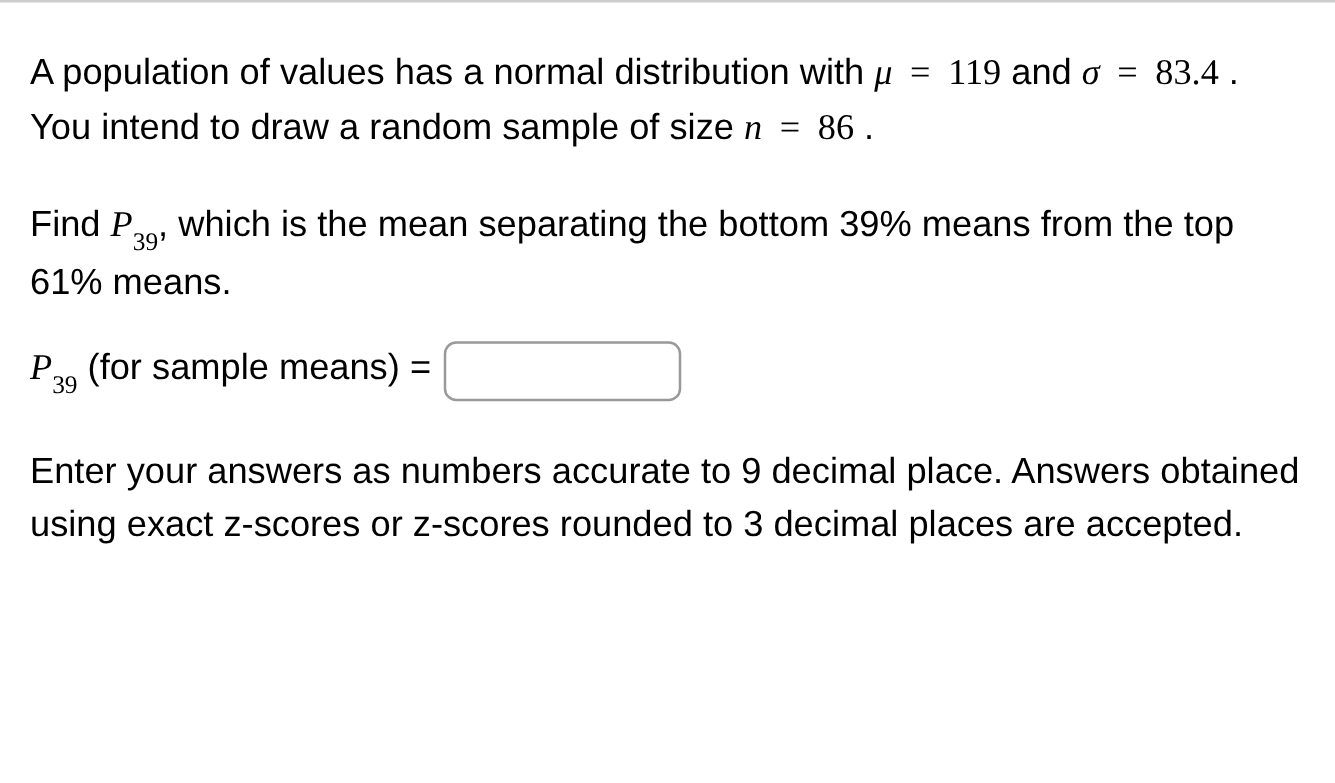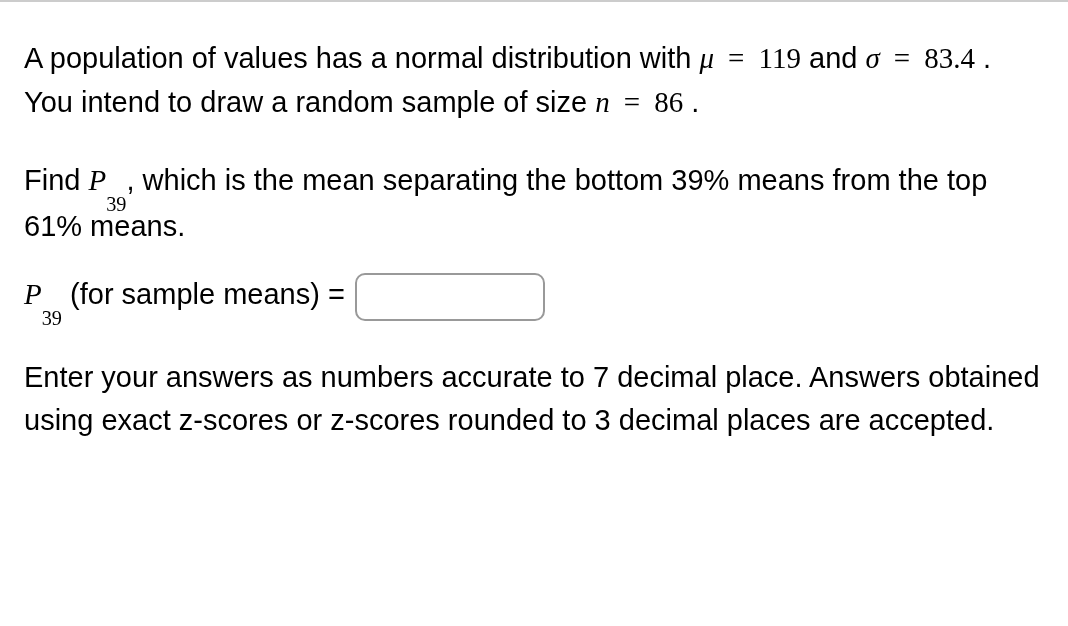--- a/index.html
+++ b/index.html
@@ -36,21 +36,21 @@
       font-family: 'Times New Roman', Times, serif;
       padding: 0 6px;
     }
     .math-num {
       font-family: 'Times New Roman', Times, serif;
     }
     .sub {
       font-size: 0.7em;
       vertical-align: sub;
       position: relative;
-      top: 14px;
+      top: 4px;
     }
     .nowrap {
       white-space: nowrap;
     }
     .input-line {
       display: flex;
       align-items: flex-start;
       margin-bottom: 28px;
       flex-wrap: wrap;
     }
@@ -97,15 +97,15 @@
     <span>Find </span><span class="math-var">P</span><span class="math-num sub">39</span><span>, which is the mean separating the bottom 39% means from the top 61% means.</span>
   </p>
 
   <div class="input-line">
     <span>
       <span class="math-var">P</span><span class="math-num sub">39</span><span> (for sample means) = </span>
     </span>
     <input type="text" class="input-box" value="" style="">
   </div>
 
-  <p class="para">Enter your answers as numbers accurate to 7 decimal place. Answers obtained using exact z-scores or z-scores rounded to 3 decimal places are accepted.</p>
+  <p class="para">Enter your answers as numbers accurate to 9 decimal place. Answers obtained using exact z-scores or z-scores rounded to 3 decimal places are accepted.</p>
 
 </div>
 
 </body></html>

